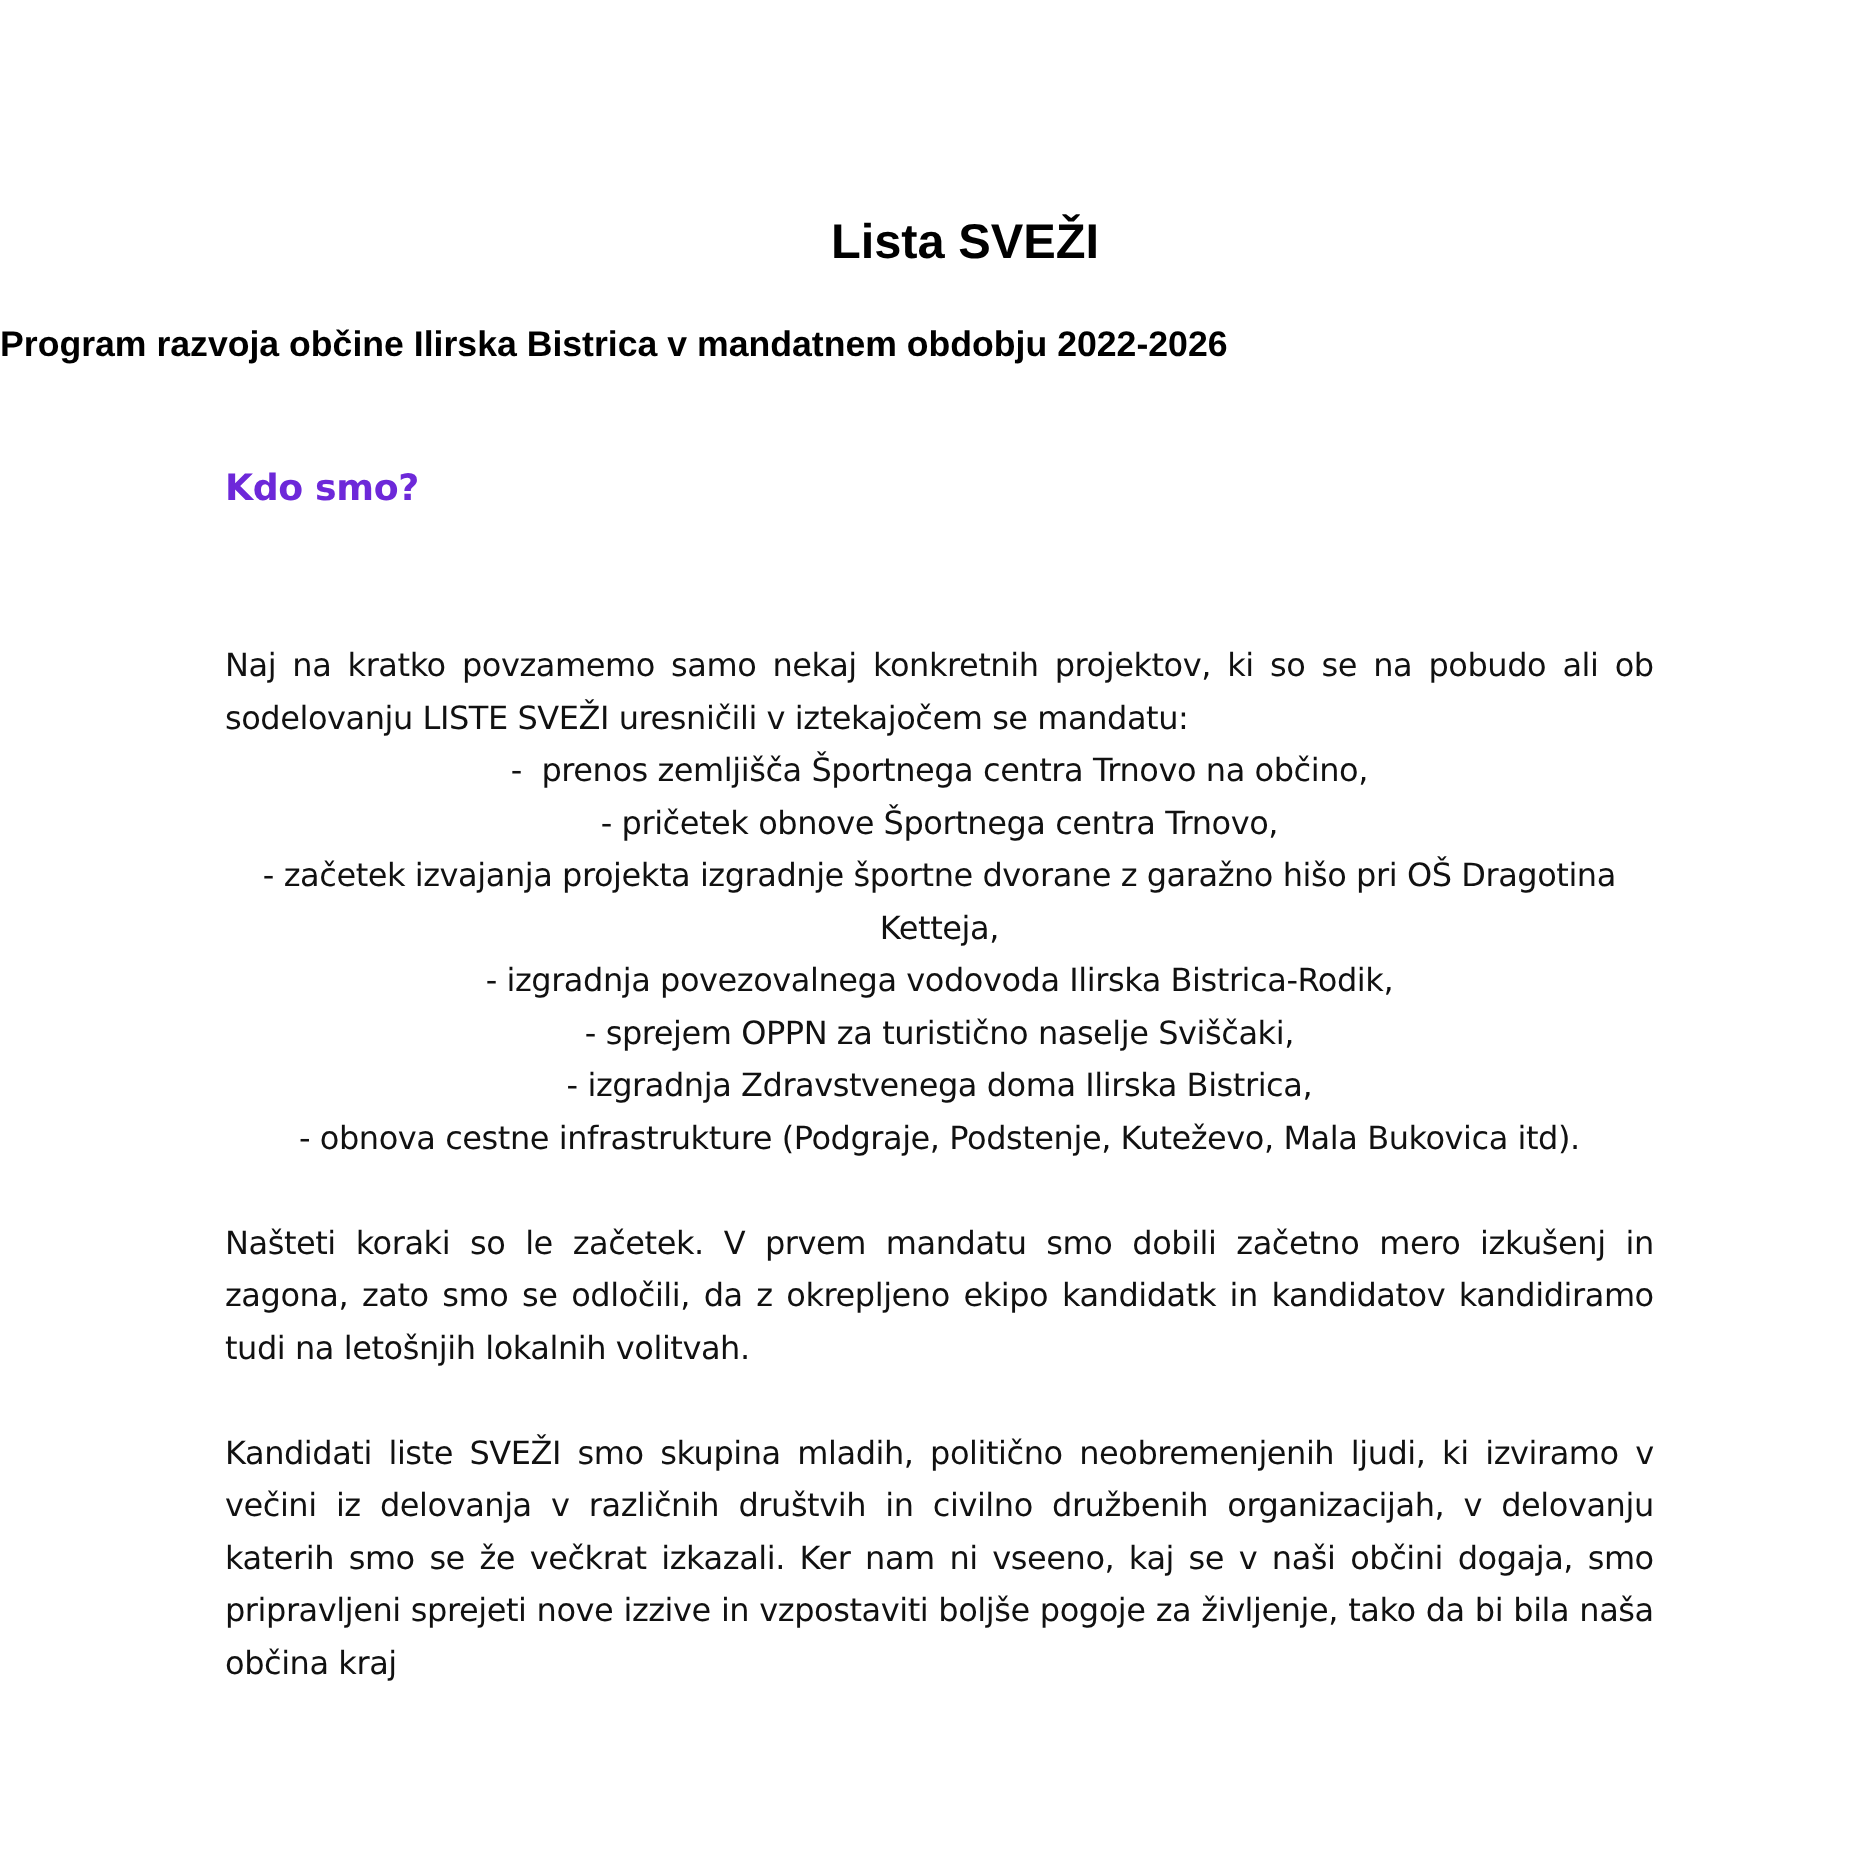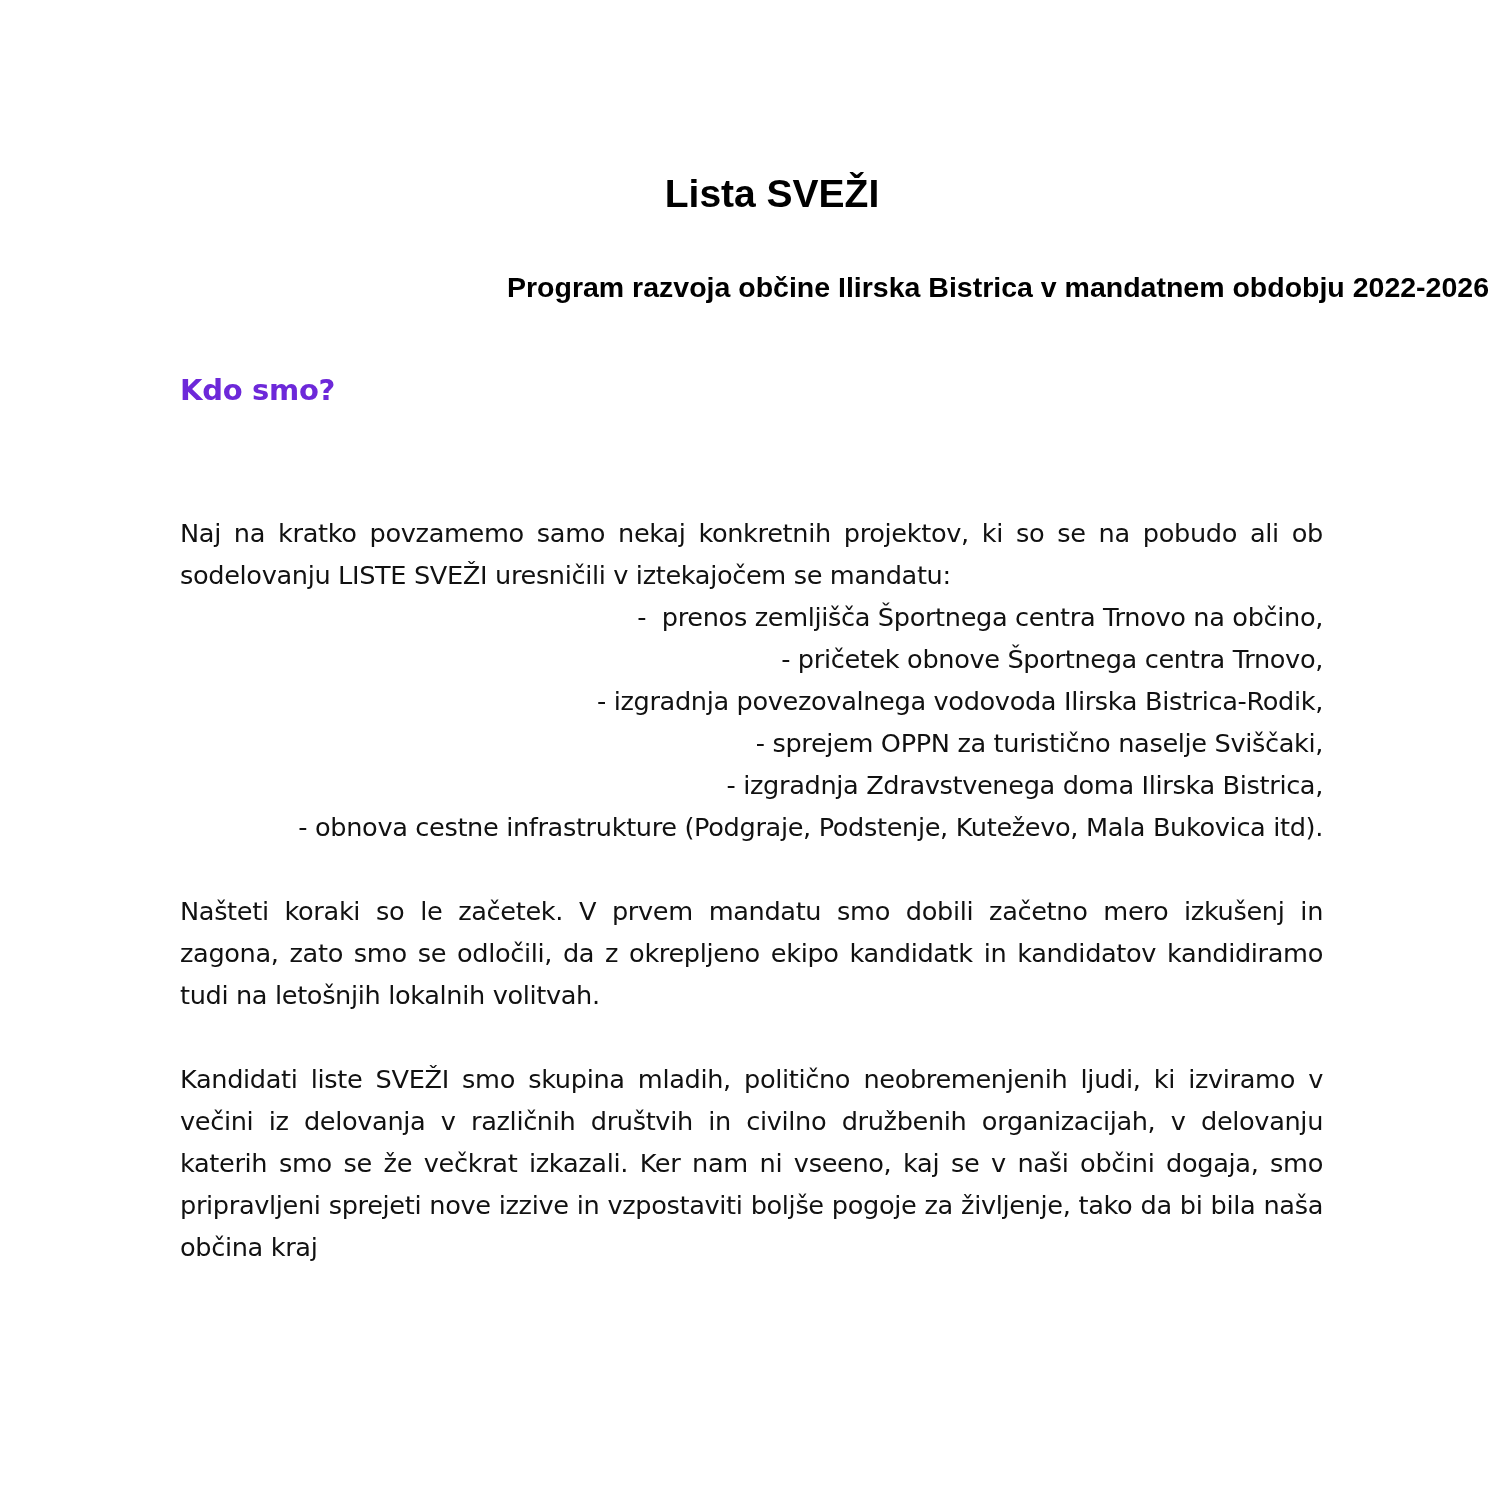--- a/index.html
+++ b/index.html
@@ -35,26 +35,26 @@
     font-size: 39px;
     line-height: 1.15;
     letter-spacing: 0px;
     margin: 0;
     padding-top: 172px;
     color: #000000;
     padding-left: 44px;
   }
 
   .doc-subtitle {
-    text-align: right;
+    text-align: left;
     font-family: "Liberation Sans", sans-serif;
     font-weight: bold;
     font-size: 28.5px;
     line-height: 1.2;
-    margin: 11px;
+    margin: 0;
     padding-top: 42px;
     color: #000000;
   }
 
   
   .content {
     position: absolute;
     left: 180px;
     top: 370px;
     width: 1143px;
@@ -88,21 +88,21 @@
   .gap-md { height: 42px; }
 
   .list {
     margin: 0;
     padding: 0;
     list-style: none;
   }
   .list-item {
     margin: 0;
     padding: 0;
-    text-align: right;
+    text-align: center;
     font-size: 25.6px;
     line-height: 42px;
     letter-spacing: -0.35px;
     color: #111111;
     white-space: pre-wrap;
   }
 
   .clipped {
     overflow: hidden;
   }
@@ -123,20 +123,21 @@
     <div class="gap-lg"></div>
 
 
     <div class="gap-md"></div>
 
     <p class="para">Naj na kratko povzamemo samo nekaj konkretnih projektov, ki so se na pobudo ali ob sodelovanju LISTE SVEŽI uresničili v iztekajočem se mandatu:</p>
 
     <ul class="list">
       <li class="list-item">-  prenos zemljišča Športnega centra Trnovo na občino,</li>
       <li class="list-item">- pričetek obnove Športnega centra Trnovo,</li>
+      <li class="list-item">- začetek izvajanja projekta izgradnje športne dvorane z garažno hišo pri OŠ Dragotina Ketteja,</li>
       <li class="list-item">- izgradnja povezovalnega vodovoda Ilirska Bistrica-Rodik,</li>
       <li class="list-item">- sprejem OPPN za turistično naselje Sviščaki,</li>
       <li class="list-item">- izgradnja Zdravstvenega doma Ilirska Bistrica,</li>
       <li class="list-item">- obnova cestne infrastrukture (Podgraje, Podstenje, Kuteževo, Mala Bukovica itd).</li>
     </ul>
 
     <div class="gap-md"></div>
 
     <p class="para">Našteti koraki so le začetek. V prvem mandatu smo dobili začetno mero izkušenj in zagona, zato smo se odločili, da z okrepljeno ekipo kandidatk in kandidatov kandidiramo tudi na letošnjih lokalnih volitvah.</p>
 

